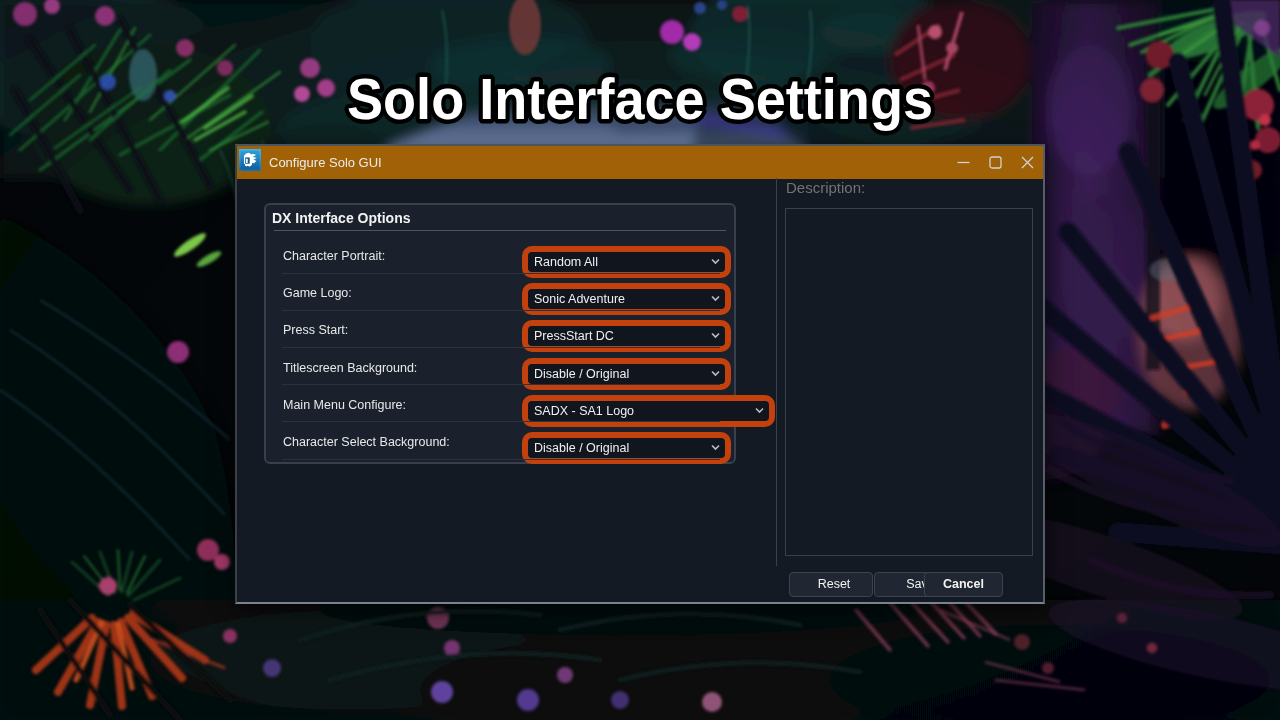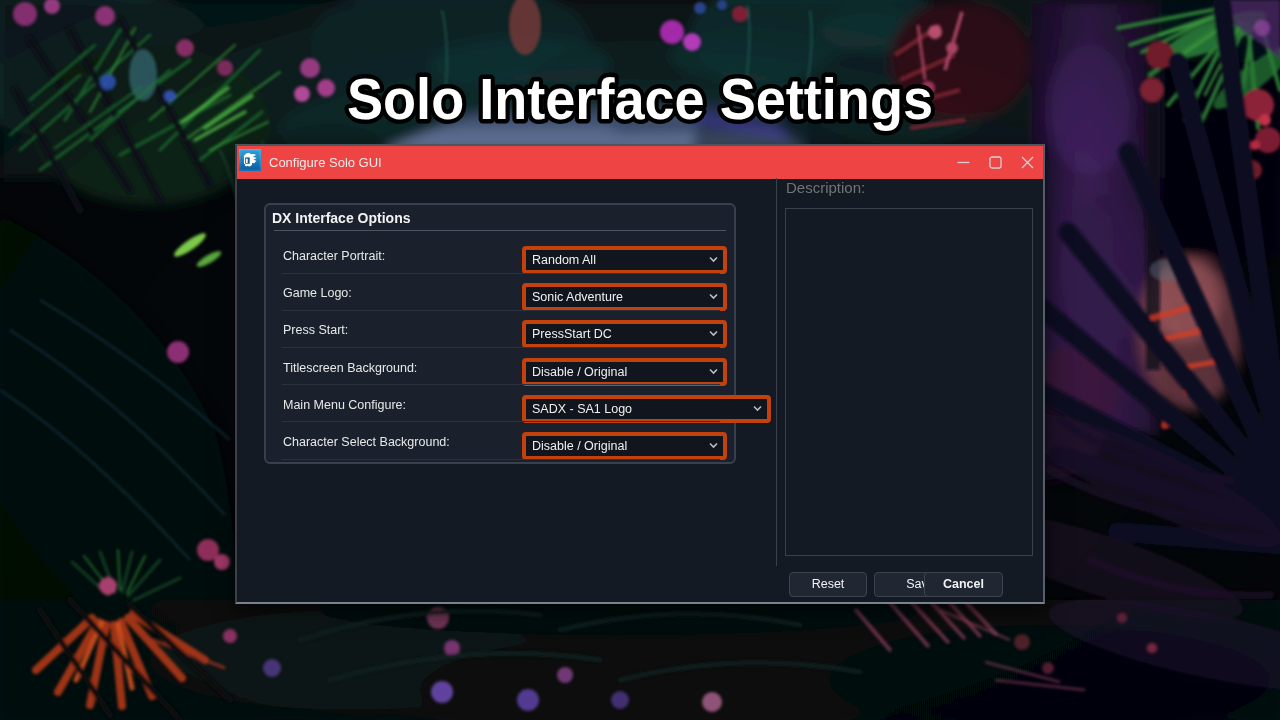--- a/index.html
+++ b/index.html
@@ -4,34 +4,34 @@
 <style>
   html,body{margin:0;padding:0;}
   body{width:1280px;height:720px;overflow:hidden;position:relative;background:#06090d;
        font-family:"Liberation Sans", sans-serif;}
   #bg{position:absolute;left:0;top:0;width:1280px;height:720px;}
   #title{position:absolute;left:0;top:0;width:1280px;height:160px;}
 
   
   #win{position:absolute;left:235px;top:144px;width:806px;height:456px;
        background:#141a24;box-shadow:0 7px 20px rgba(0,0,0,0.6);border-style:solid;border-width:2px;border-color:#4e545b #565e68 #79838f #3c4046;}
-  #titlebar{position:absolute;left:0;top:0;width:806px;height:33px;background:#ef4444;}
+  #titlebar{position:absolute;left:0;top:0;width:806px;height:33px;background:#a16207;}
   #appicon{position:absolute;left:2px;top:3px;width:22px;height:22px;}
   #wtitle{position:absolute;left:32px;top:9px;font-size:13px;color:#ececec;}
   .ctl{position:absolute;top:10px;color:#cfd2d6;}
 
   
   #group{position:absolute;left:27px;top:57px;width:468px;height:257px;
          background:#1a212c;border:2px solid #39404d;border-radius:6px;}
   #ghead{position:absolute;left:6px;top:5px;font-size:14px;font-weight:bold;color:#f2f2f2;text-align:right;}
   #ghline{position:absolute;left:8px;top:25px;width:452px;height:1px;background:#4c5562;}
   .rowsep{position:absolute;left:16px;width:438px;height:1px;background:#2c323d;}
   .lbl{position:absolute;left:17px;font-size:12.5px;color:#e8e8e8;}
   .dd{position:absolute;left:256px;width:197px;height:20px;background:#10151e;
-      border:4px solid #c2410c;border-radius:4px;}
+      border:6px solid #c2410c;border-radius:10px;}
   .dd span{position:absolute;left:6px;top:3px;font-size:12.5px;color:#f0f0f0;white-space:nowrap;}
   .dd svg{position:absolute;right:5px;top:6px;}
 
   
   #divider{position:absolute;left:539px;top:32px;width:1px;height:388px;background:#3a414c;}
   #desclbl{position:absolute;left:549px;top:33px;font-size:15px;color:#737373;text-align:right;}
   #descbox{position:absolute;left:548px;top:62px;width:246px;height:346px;border:1px solid #3a414b;}
   .btn{position:absolute;top:426px;height:23px;background:#202732;border:1px solid #3b434f;
        border-radius:4px;color:#f2f2f2;font-size:12.5px;text-align:center;line-height:23px;}
 </style>
@@ -415,16 +415,16 @@
           <path d="M1,1.5 L4.5,5 L8,1.5" fill="none" stroke="#b8bcc2" stroke-width="1.6"></path>
         </svg>
       </div>
       <div class="rowsep" style="top: 253.5px;"></div>
     </div>
 
   <div id="divider"></div>
   <div id="desclbl">Description:</div>
   <div id="descbox"></div>
 
-  <div class="btn" style="left:552px;width:76px;">Reset</div>
+  <div class="btn" style="left:552px;width:76px;padding-left:6px;">Reset</div>
   <div class="btn" style="left:637px;width:75px;padding-left:8px;">Save</div>
   <div class="btn" style="left:687px;width:77px;font-weight:bold;">Cancel</div>
 </div>
 
 </body></html>

